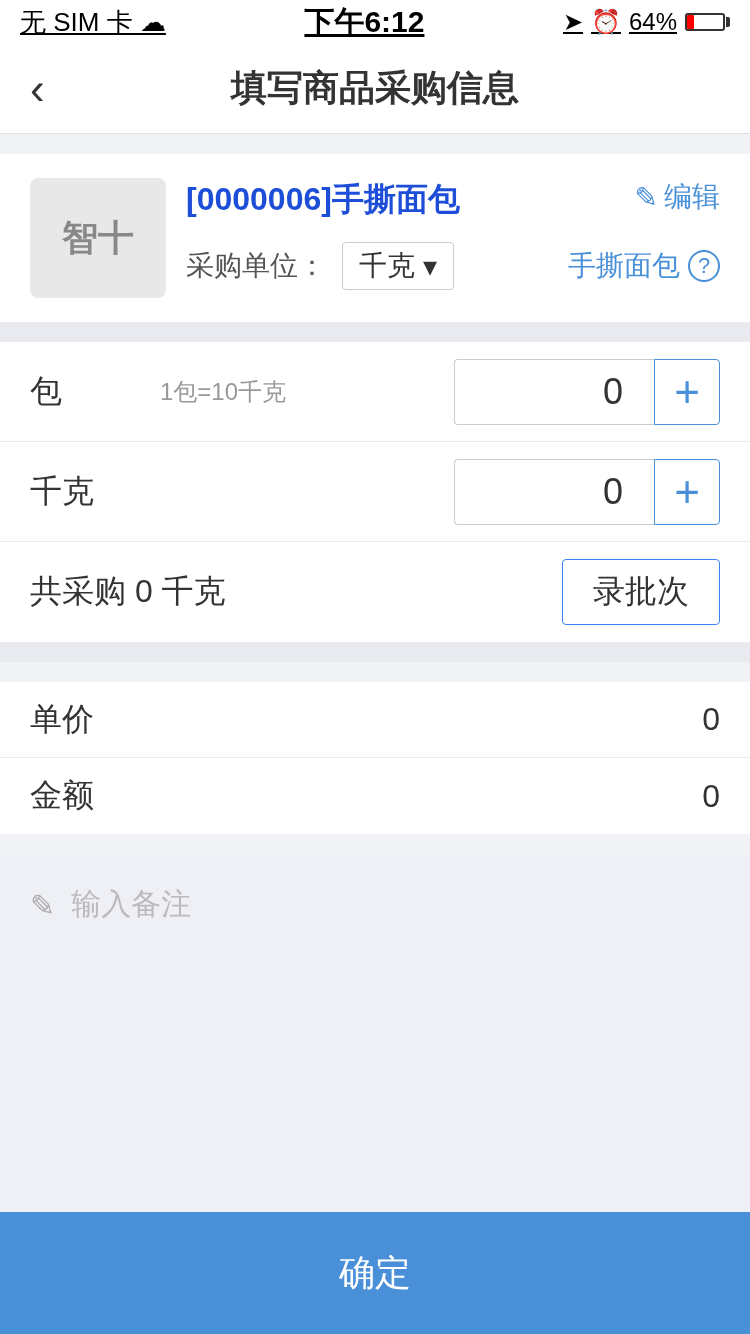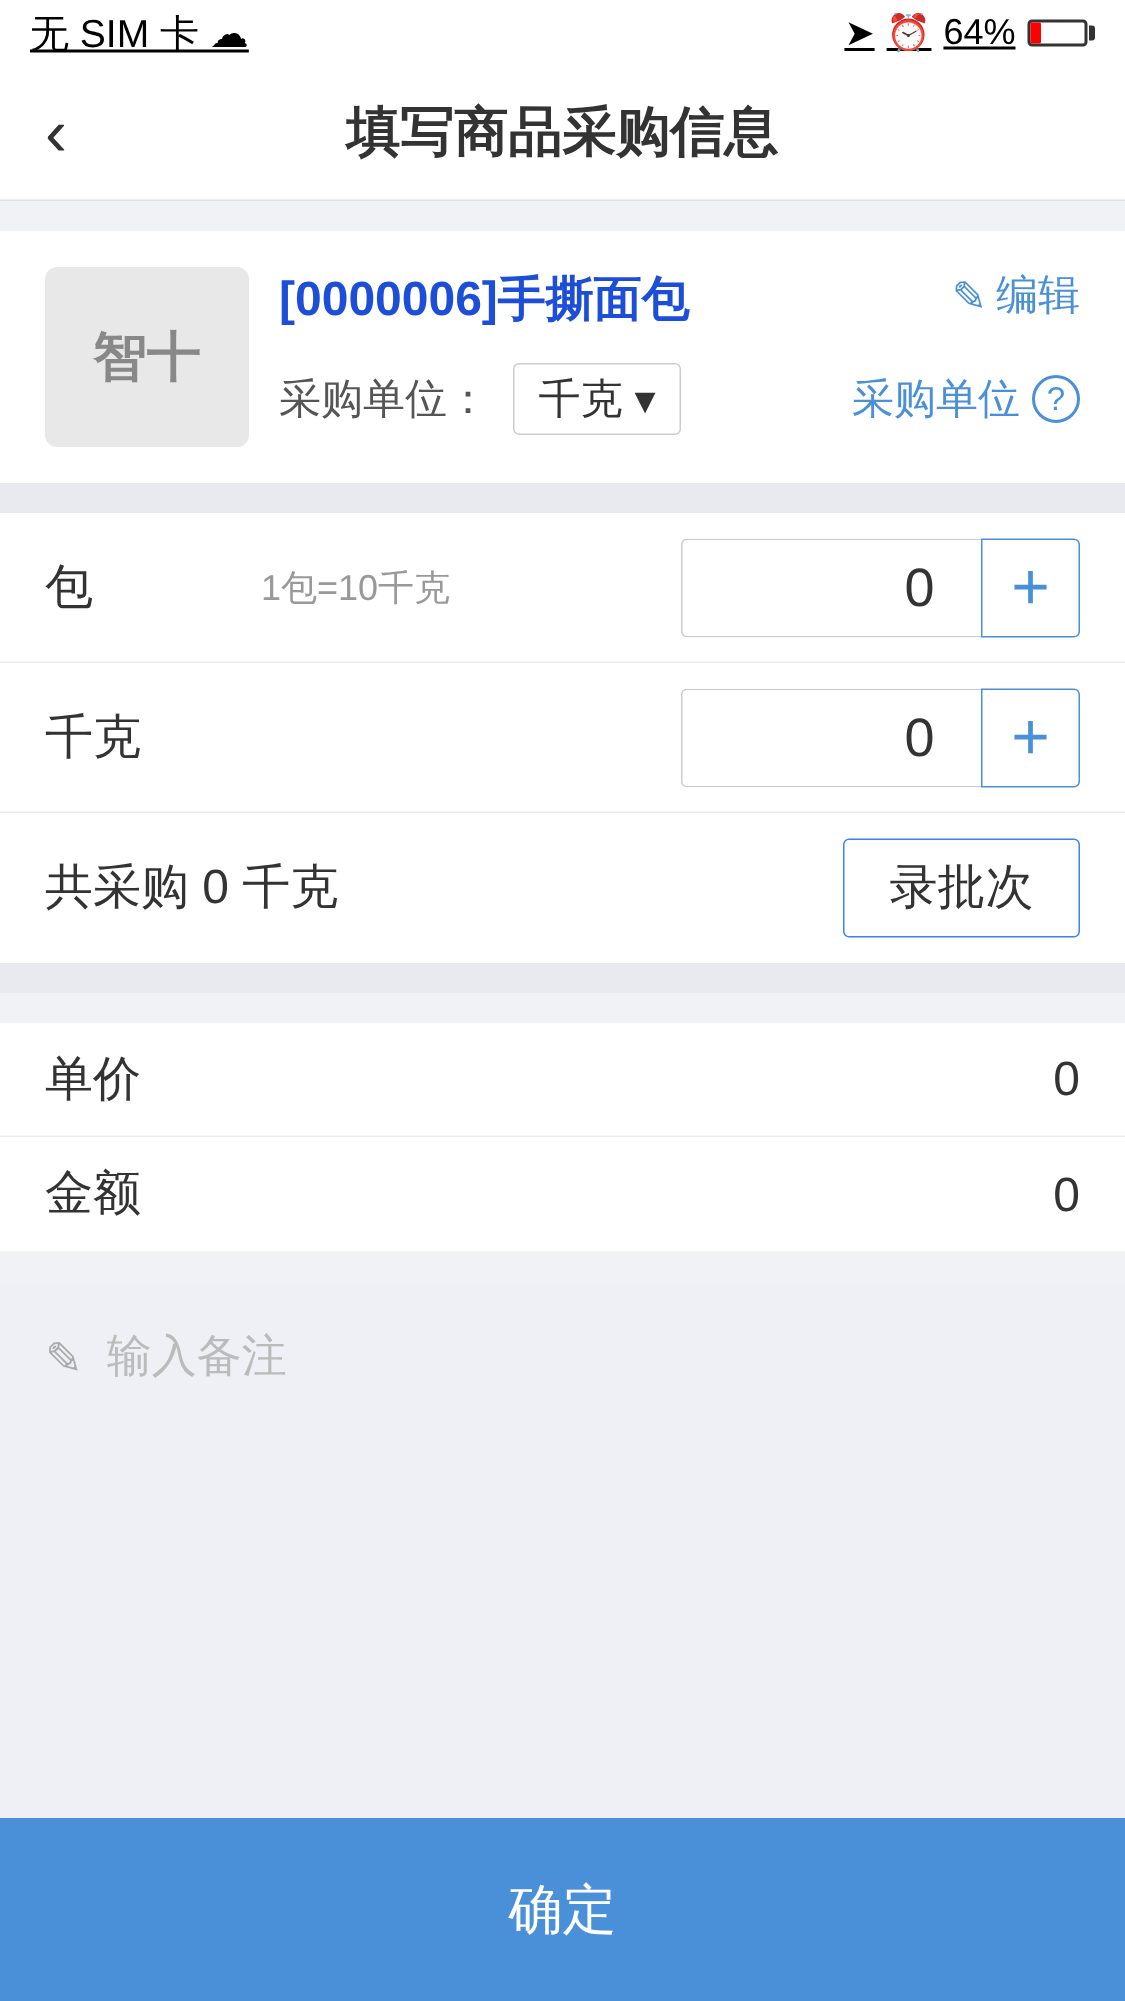--- a/index.html
+++ b/index.html
@@ -154,21 +154,21 @@
       border-bottom: 1px solid #ebebeb;
     }
     .input-label {
       font-size: 32px;
       color: #333;
       min-width: 120px;
     }
     .input-sublabel {
       font-size: 24px;
       color: #999;
-      margin-left: 24px;
+      margin-left: 10px;
     }
     .input-control {
       margin-left: auto;
       display: flex;
       align-items: center;
       gap: 0;
     }
     .qty-input {
       width: 200px;
       height: 66px;
@@ -290,20 +290,21 @@
       font-weight: bold;
     }
   </style>
 </head>
 <body>
 
 <div class="status-bar">
   <div class="status-left">
     <span>无 SIM 卡 ☁</span>
   </div>
+  <div class="status-center">下午6:12</div>
   <div class="status-right">
     <span>➤</span>
     <span>⏰</span>
     <span>64%</span>
     <div class="battery-icon">
       <div class="battery-body">
         <div class="battery-fill"></div>
       </div>
       <div class="battery-cap"></div>
     </div>
@@ -321,21 +322,21 @@
   </div>
   <div class="product-info">
     <div class="product-name">[0000006]手撕面包</div>
     <div class="product-unit-row">
       <span>采购单位：</span>
       <div class="unit-select">
         <span>千克</span>
         <span>▾</span>
       </div>
       <div class="price-ref-btn">
-        <span>采购单位</span>
+        <span>手撕面包</span>
         <span style="width:32px;height:32px;border:2px solid #4a90d9;border-radius:50%;display:inline-flex;align-items:center;justify-content:center;font-size:22px;color:#4a90d9;">?</span>
       </div>
     </div>
   </div>
   <div class="edit-btn">
     <span>✎</span>
     <span>编辑</span>
   </div>
 </div>
 

